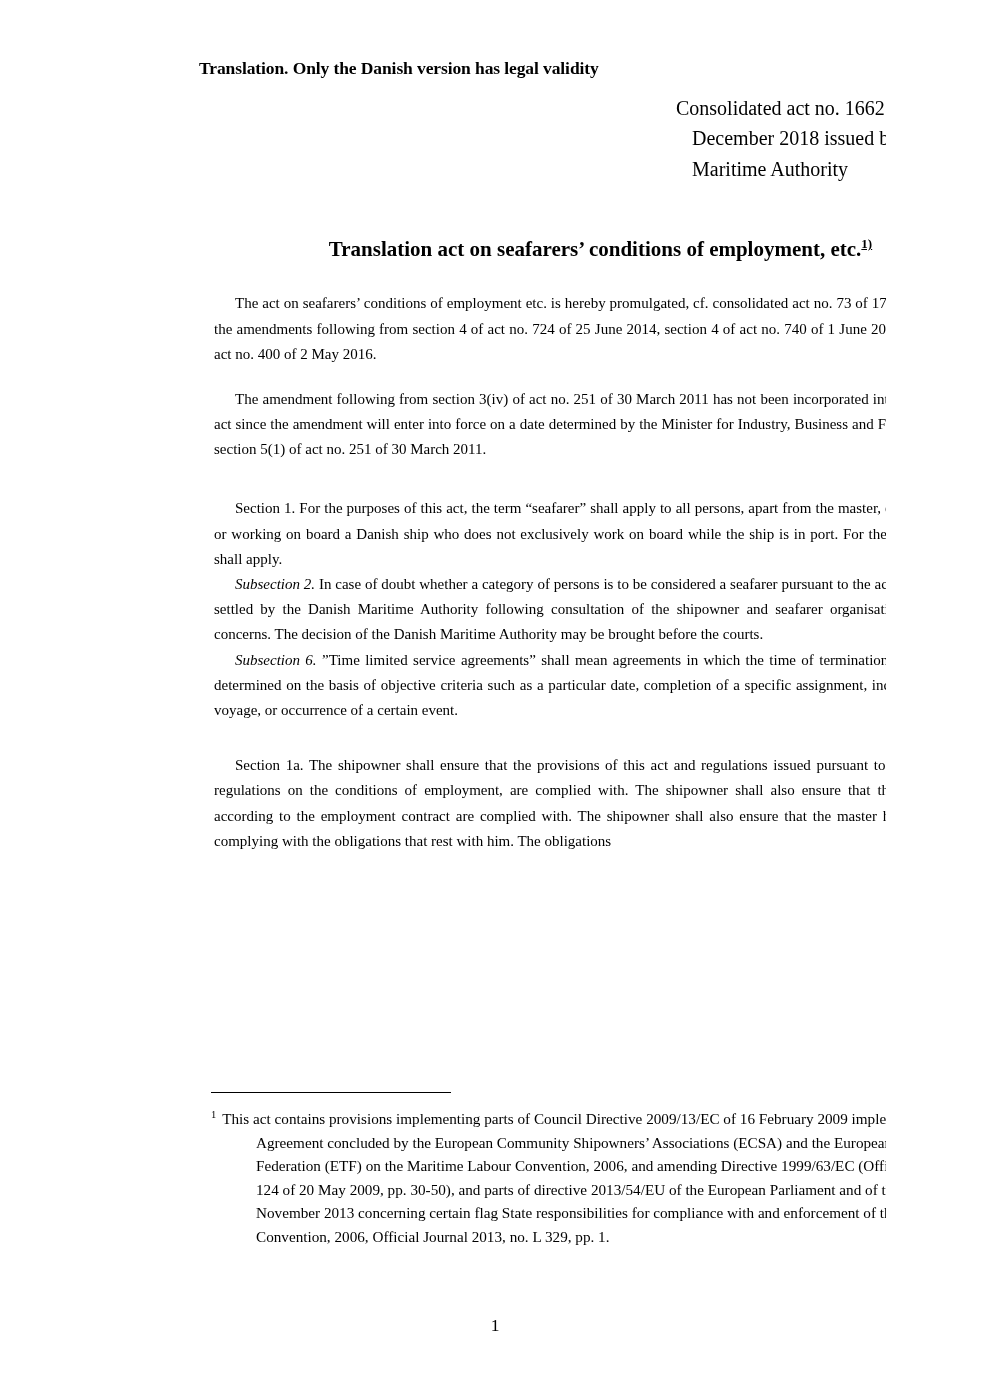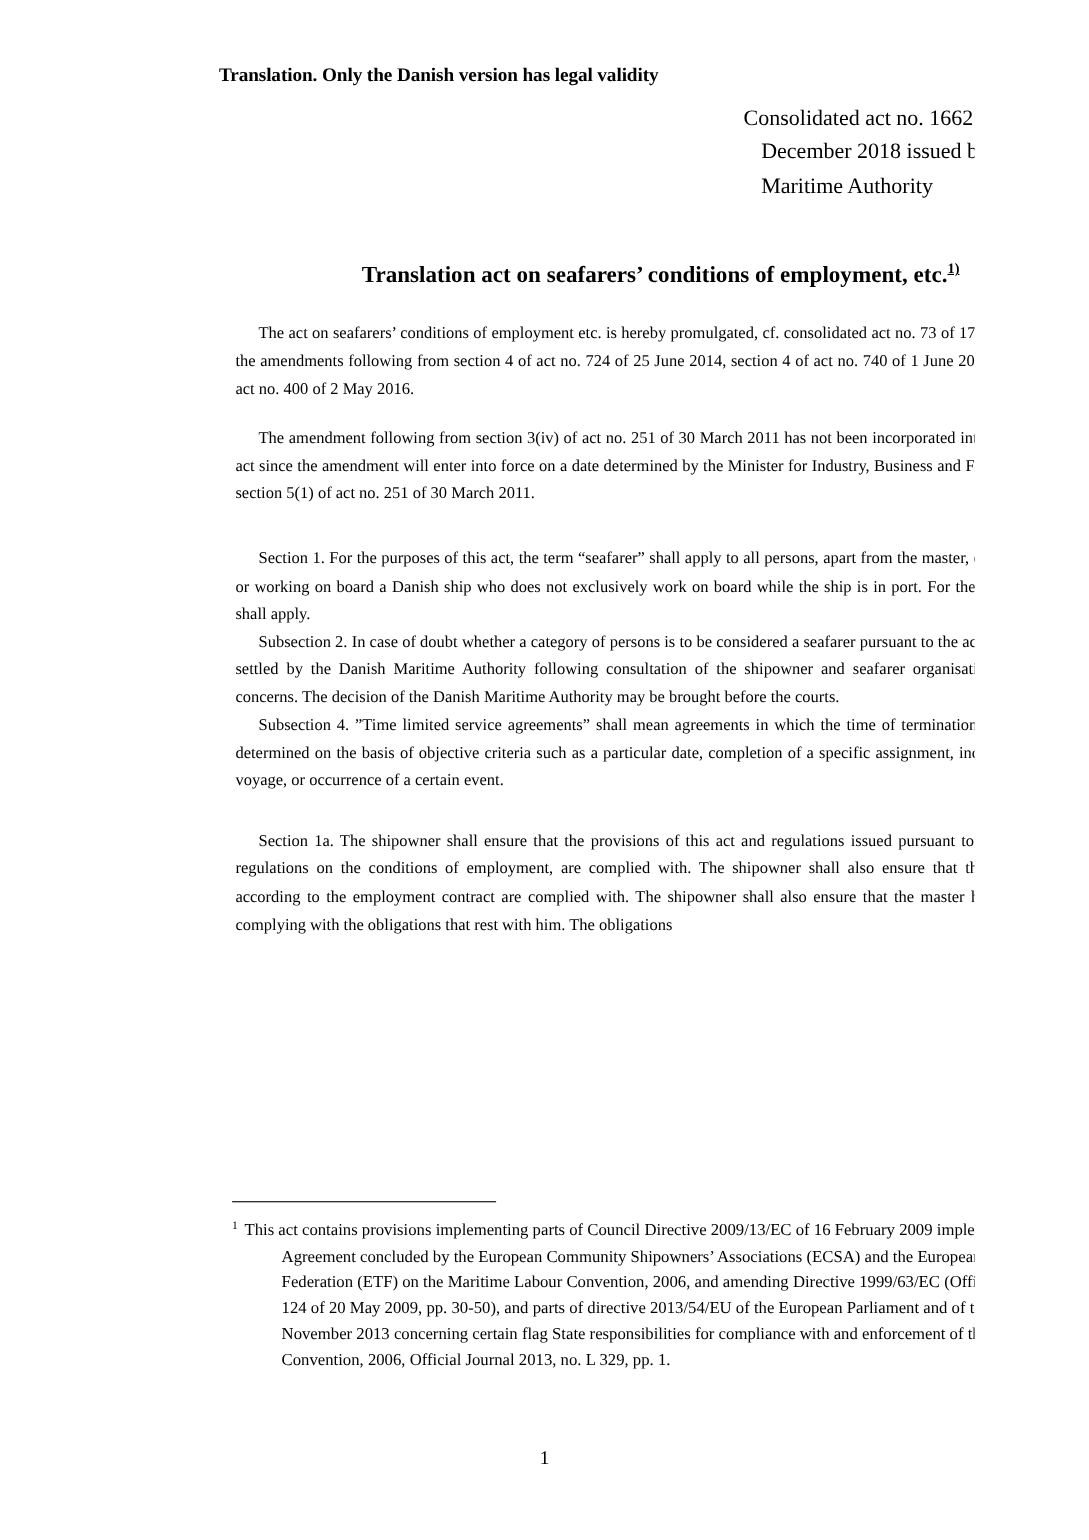--- a/index.html
+++ b/index.html
@@ -89,20 +89,21 @@
 
   p.para.tight + p.para.tight {
     margin-top: 0;
   }
 
   .lead-bold {
     font-weight: normal;
   }
 
   .lead-italic {
+    font-style: italic;
   }
 
   
   .part-heading {
     margin-top: 52px;
     text-align: center;
     font-size: 18.2px;
     line-height: 1.62;
   }
 
@@ -175,21 +176,21 @@
 
     <div class="body-block">
       <p class="para">The act on seafarers’ conditions of employment etc. is hereby promulgated, cf. consolidated act no. 73 of 17 January 2014 with the amendments following from section 4 of act no. 724 of 25 June 2014, section 4 of act no. 740 of 1 June 2015 and section 1 of act no. 400 of 2 May 2016.</p>
       <p class="para">The amendment following from section 3(iv) of act no. 251 of 30 March 2011 has not been incorporated into this consolidated act since the amendment will enter into force on a date determined by the Minister for Industry, Business and Financial Affairs, cf. section 5(1) of act no. 251 of 30 March 2011.</p>
     </div>
 
 
     <div class="section-block first">
       <p class="para tight"><span class="lead-bold">Section 1.</span><span> For the purposes of this act, the term “seafarer” shall apply to all persons, apart from the master, employed, engaged or working on board a Danish ship who does not exclusively work on board while the ship is in port. For the master, section 49 shall apply.</span></p>
       <p class="para tight"><span class="lead-italic">Subsection 2.</span><span> In case of doubt whether a category of persons is to be considered a seafarer pursuant to the act, the issue shall be settled by the Danish Maritime Authority following consultation of the shipowner and seafarer organisations that the issue concerns. The decision of the Danish Maritime Authority may be brought before the courts.</span></p>
-      <p class="para tight"><span class="lead-italic">Subsection 4.</span><span> ”Time limited service agreements” shall mean agreements in which the time of termination of employment is determined on the basis of objective criteria such as a particular date, completion of a specific assignment, including a particular voyage, or occurrence of a certain event.</span></p>
+      <p class="para tight"><span class="lead-italic">Subsection 6.</span><span> ”Time limited service agreements” shall mean agreements in which the time of termination of employment is determined on the basis of objective criteria such as a particular date, completion of a specific assignment, including a particular voyage, or occurrence of a certain event.</span></p>
     </div>
 
     <div class="section-block">
       <p class="para tight"><span class="lead-bold">Section 1a.</span><span> The shipowner shall ensure that the provisions of this act and regulations issued pursuant to this act, including regulations on the conditions of employment, are complied with. The shipowner shall also ensure that the seafarer’s rights according to the employment contract are complied with. The shipowner shall also ensure that the master has a possibility of complying with the obligations that rest with him. The obligations</span></p>
     </div>
 
   </div>
 
   <div class="footnote-area">
     <div class="footnote-rule"></div>

